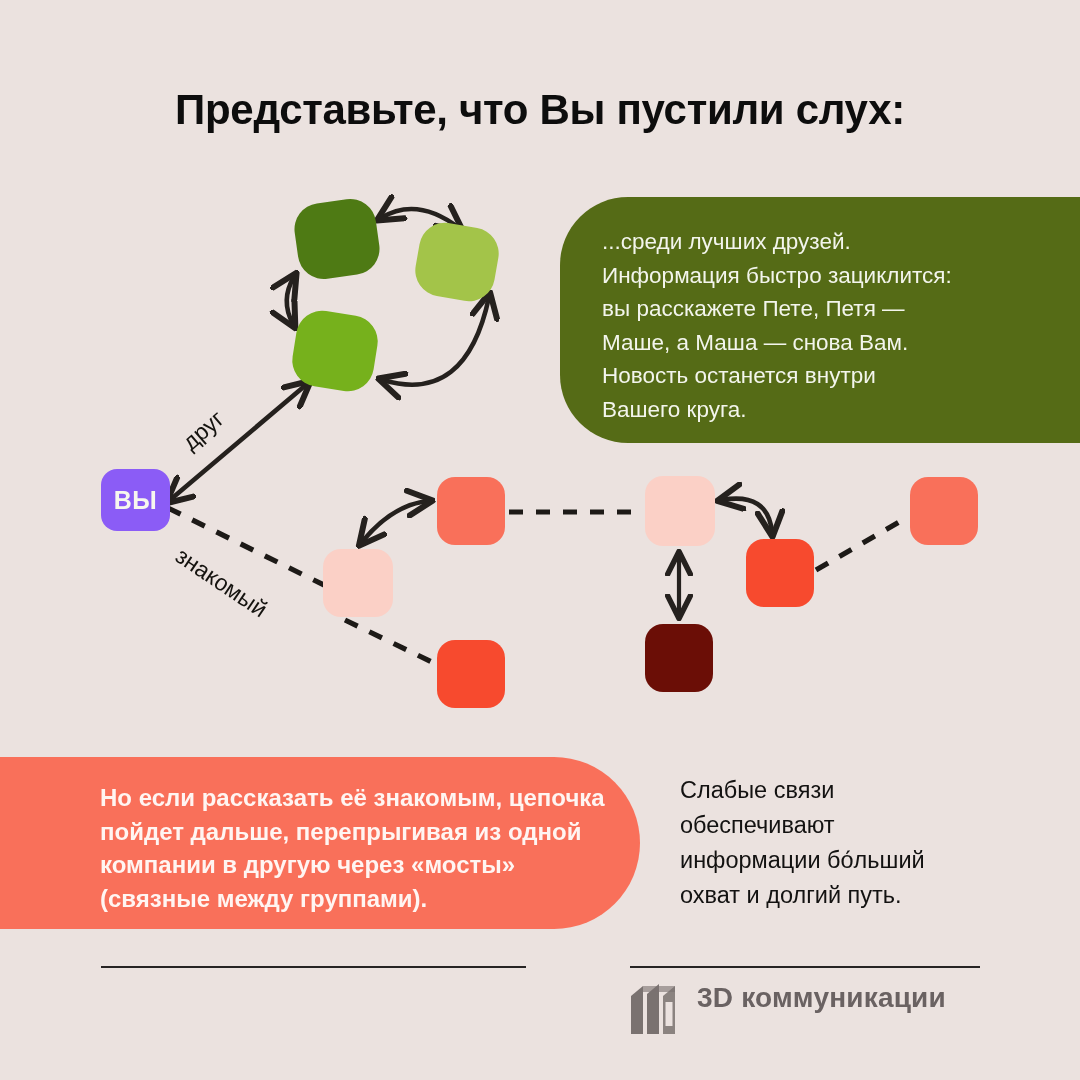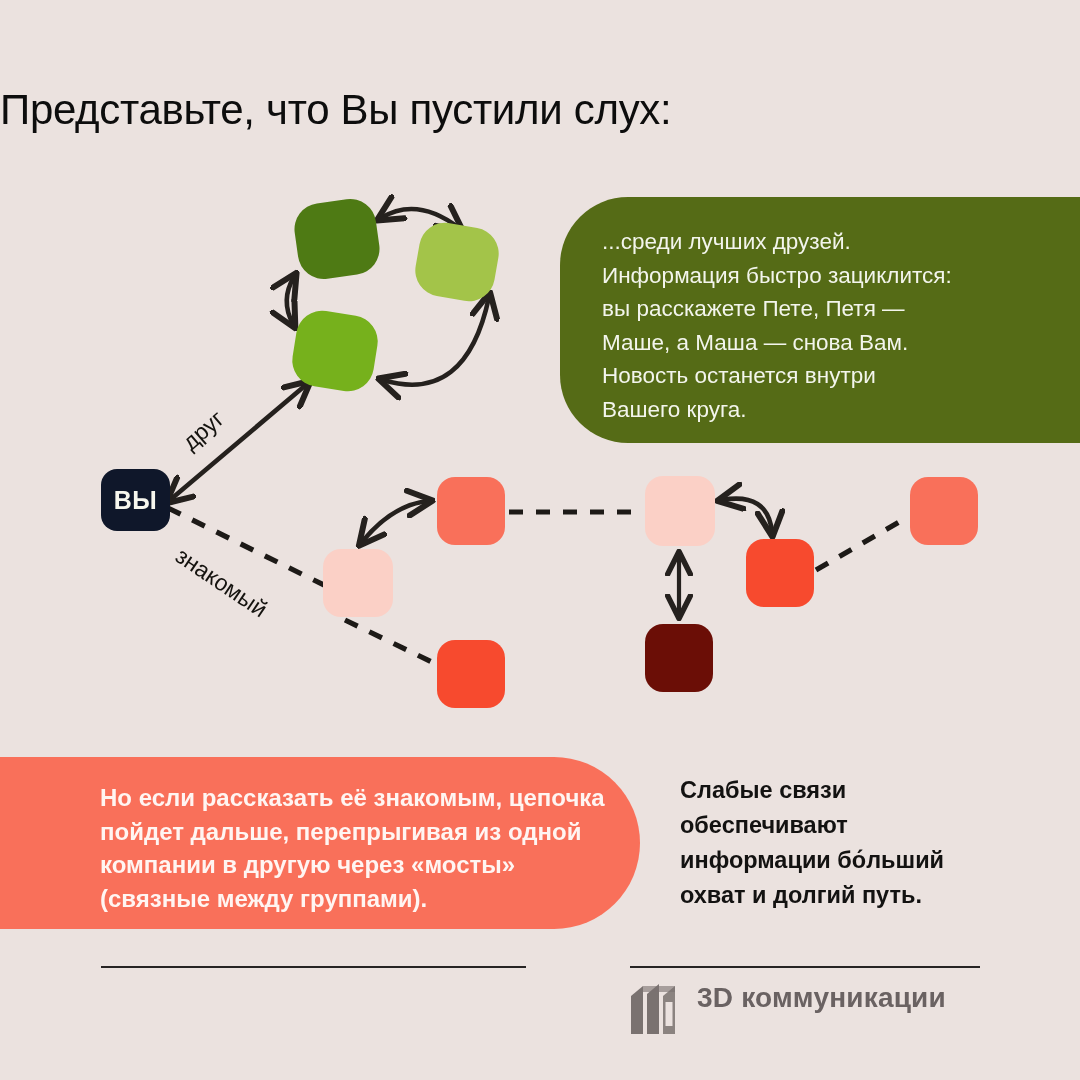--- a/index.html
+++ b/index.html
@@ -12,22 +12,23 @@
     position: relative;
     width: 1080px; height: 1080px;
     background: #EBE2DF;
   }
 
   
   #title {
     position: absolute;
     left: 0; top: 86px;
     width: 1080px;
+    text-align: center;
     font-size: 42px;
-    font-weight: 400;
+    font-weight: 700;
     letter-spacing: -0.3px;
     color: #0D0D0D;
     font-family: "Liberation Sans", sans-serif;
   }
 
   
   #diagram {
     position: absolute;
     left: 0; top: 0;
     width: 1080px; height: 960px;
@@ -217,21 +218,21 @@
         <div class="node node-green" style="left: 294px; top: 313px; width: 82px; height: 76px; background: rgb(118, 177, 28); transform: rotate(9deg);"></div>
         <div class="node node-red" style="left: 323px; top: 549px; width: 70px; height: 68px; background: rgb(251, 208, 198);"></div>
         <div class="node node-red" style="left: 437px; top: 477px; width: 68px; height: 68px; background: rgb(249, 112, 90);"></div>
         <div class="node node-red" style="left: 437px; top: 640px; width: 68px; height: 68px; background: rgb(247, 74, 46);"></div>
         <div class="node node-red" style="left: 645px; top: 476px; width: 70px; height: 70px; background: rgb(251, 208, 198);"></div>
         <div class="node node-red" style="left: 645px; top: 624px; width: 68px; height: 68px; background: rgb(107, 14, 6);"></div>
         <div class="node node-red" style="left: 746px; top: 539px; width: 68px; height: 68px; background: rgb(247, 74, 46);"></div>
         <div class="node node-red" style="left: 910px; top: 477px; width: 68px; height: 68px; background: rgb(249, 112, 90);"></div>
       </div>
 
-    <div id="node-you" style="background: #0f172a;">
+    <div id="node-you" style="background: #8b5cf6;">
       <span id="node-you-label" style="color: rgb(247, 247, 238);">ВЫ</span>
     </div>
 
     <div class="edge-label" id="label-friend">друг</div>
     <div class="edge-label" id="label-acquaintance">знакомый</div>
   </div>
 
   <div id="callout-green" style="background: rgb(85, 107, 22);">
     <div id="callout-green-text" style="color: rgb(243, 245, 236);">...среди лучших друзей.
 Информация быстро зациклится:
@@ -241,21 +242,21 @@
 Вашего круга.</div>
   </div>
 
   <div id="callout-salmon" style="background: rgb(249, 112, 90);">
     <div id="callout-salmon-text" style="color: rgb(255, 245, 242);">Но если рассказать её знакомым, цепочка
 пойдет дальше, перепрыгивая из одной
 компании в другую через «мосты»
 (связные между группами).</div>
   </div>
 
-  <div id="note-right" style="color: rgb(19, 18, 17); font-weight: bold;">Слабые связи
+  <div id="note-right" style="color: rgb(19, 18, 17);">Слабые связи
 обеспечивают
 информации  бо́льший
 охват и долгий путь.</div>
 
   <div id="footer-rule-left"></div>
   <div id="footer-rule-right"></div>
 
 
   <div id="footer-brand">
     <svg width="54" height="56" viewBox="0 0 54 56">

